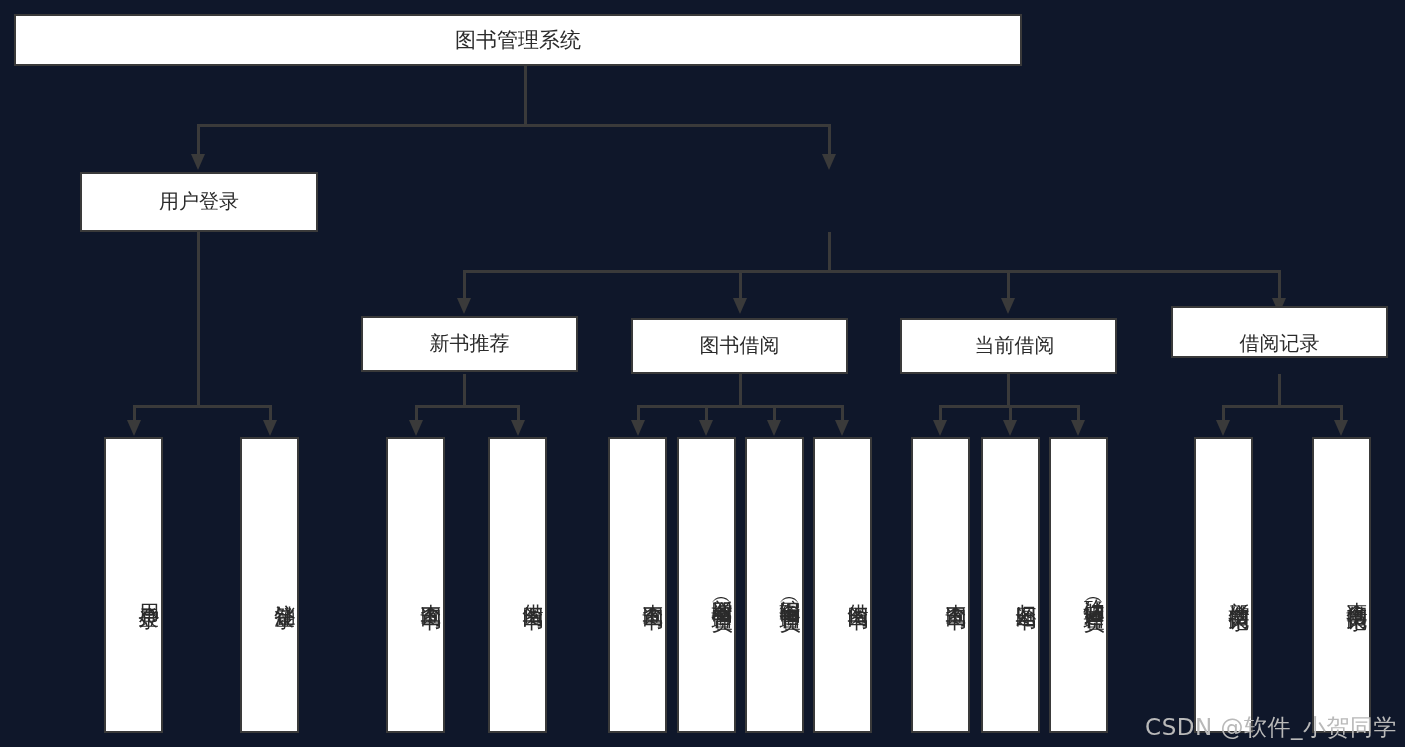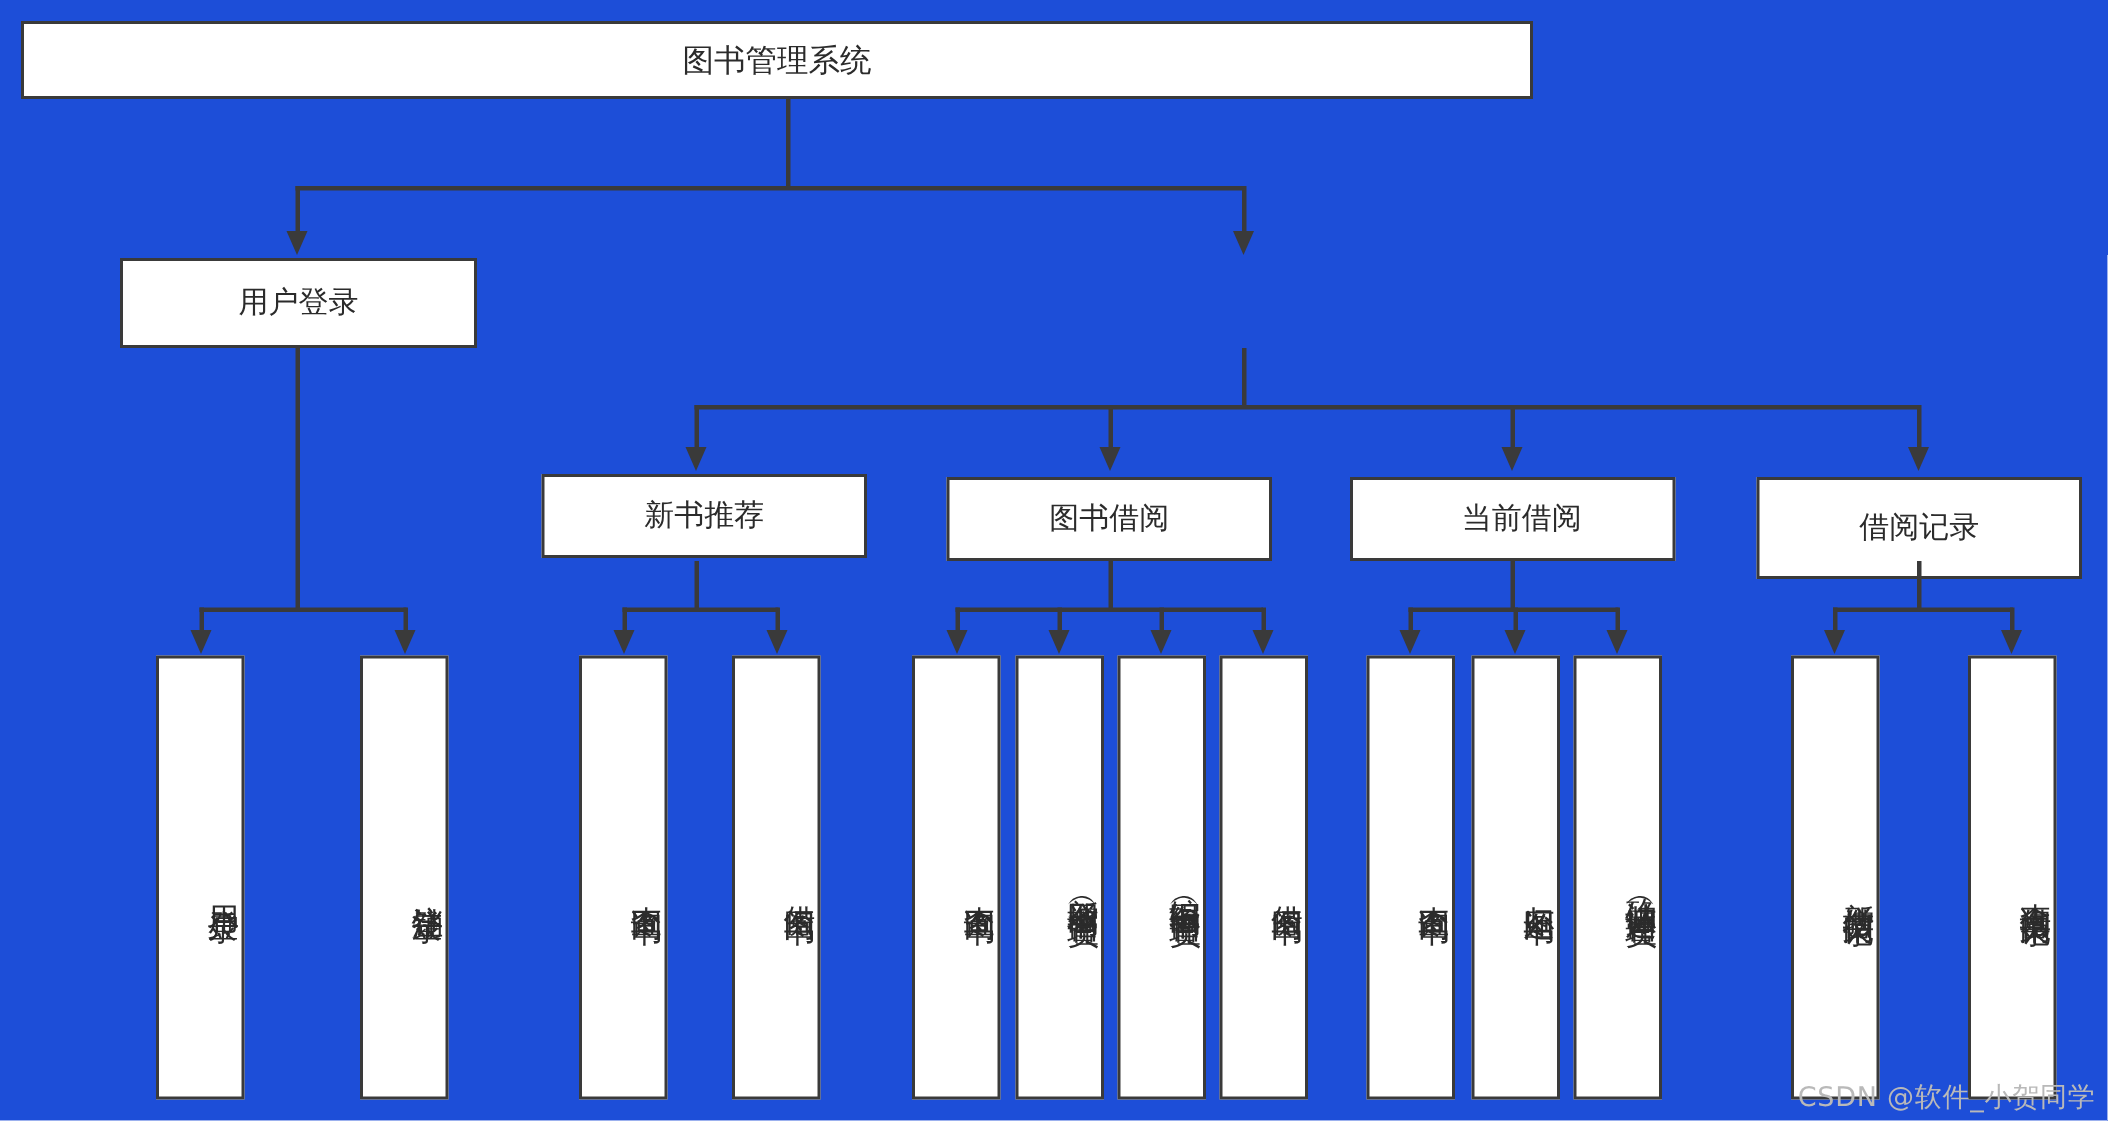--- a/index.html
+++ b/index.html
@@ -8,21 +8,21 @@
     padding: 0;
     background: #ffffff;
   }
   body {
     font-family: "DejaVu Sans", "Liberation Sans", sans-serif;
   }
   #canvas {
     position: relative;
     width: 1405px;
     height: 747px;
-    background: #1d4ed8;
+    background: #0f172a;
     overflow: hidden;
   }
   
   .node {
     position: absolute;
     box-sizing: border-box;
     border: 2.5px solid #3a3a3a;
     background: #ffffff;
     color: #2b2b2b;
     display: flex;
@@ -66,21 +66,21 @@
     height: 0;
     border-left: 7px solid transparent;
     border-right: 7px solid transparent;
     border-top: 16px solid #3a3a3a;
   }
   
   #watermark {
     position: absolute;
     right: 8px;
     bottom: 4px;
-    font-size: 18px;
+    font-size: 23px;
     color: #b9b9b9;
     white-space: nowrap;
     letter-spacing: 0.5px;
     margin-left: 11px;
   }
 </style>
 </head>
 <body>
 
 <div id="canvas">
@@ -122,21 +122,21 @@
 
   <div class="node level3" style="left:361px; top:316px; width:217px; height:56px;">
     <span>新书推荐</span>
   </div>
   <div class="node level3" style="left:631px; top:318px; width:217px; height:56px;">
     <span>图书借阅</span>
   </div>
   <div class="node level3" style="left:900px; top:318px; width:217px; height:56px;padding-left:12px;">
     <span>当前借阅</span>
   </div>
-  <div class="node level3" style="left:1171px; top:318px; width:217px; height:68px;">
+  <div class="node level3" style="left:1171px; top:306px; width:217px; height:52px;align-items:flex-end;">
     <span>借阅记录</span>
   </div>
 
   <div class="edge v" style="left:463px; top:374px; height:33px;"></div>
   <div class="edge h" style="left:415px; top:405px; width:104px;"></div>
   <div class="edge v" style="left:415px; top:405px; height:18px;"></div>
   <div class="arrow" style="left:409px; top:420px;"></div>
   <div class="edge v" style="left:517px; top:405px; height:18px;"></div>
   <div class="arrow" style="left:511px; top:420px;"></div>
 

